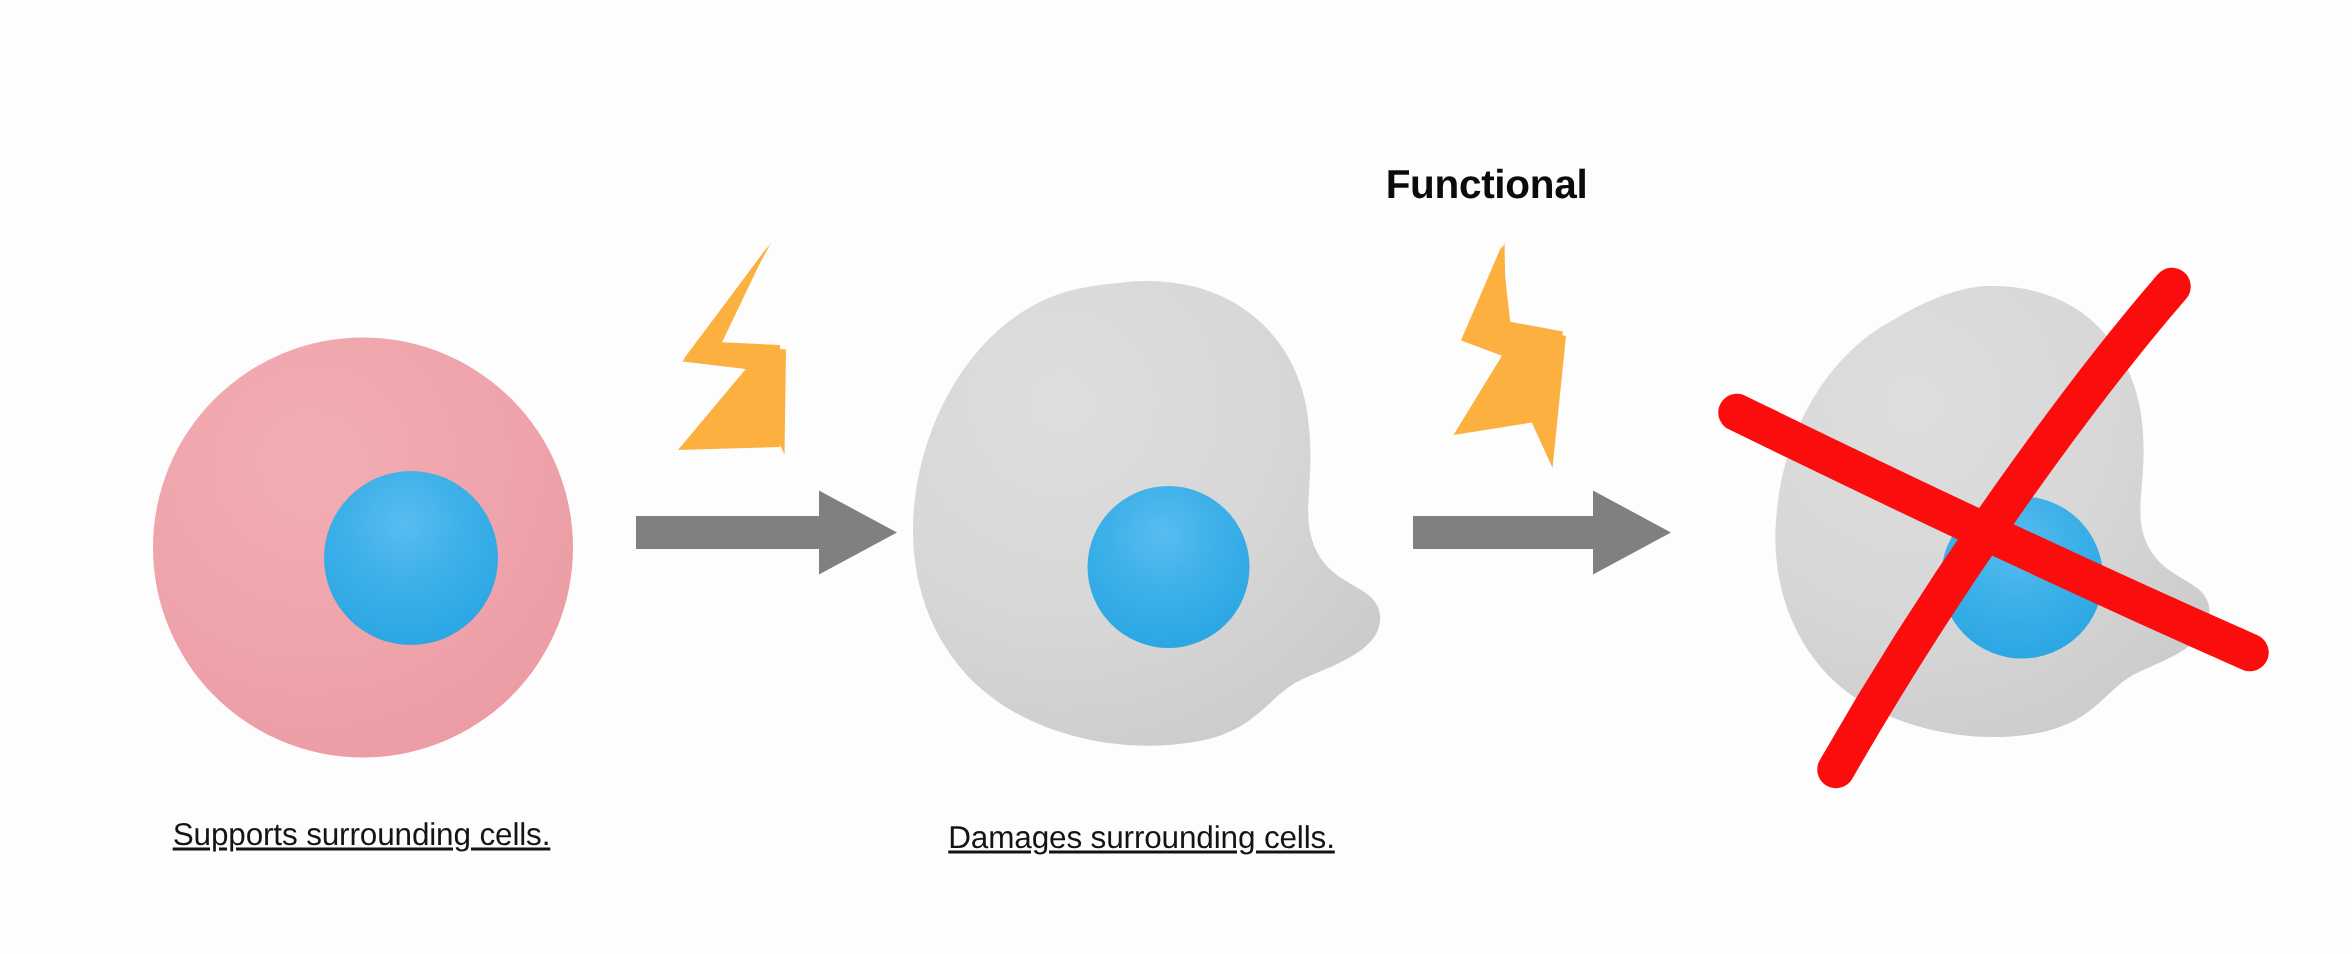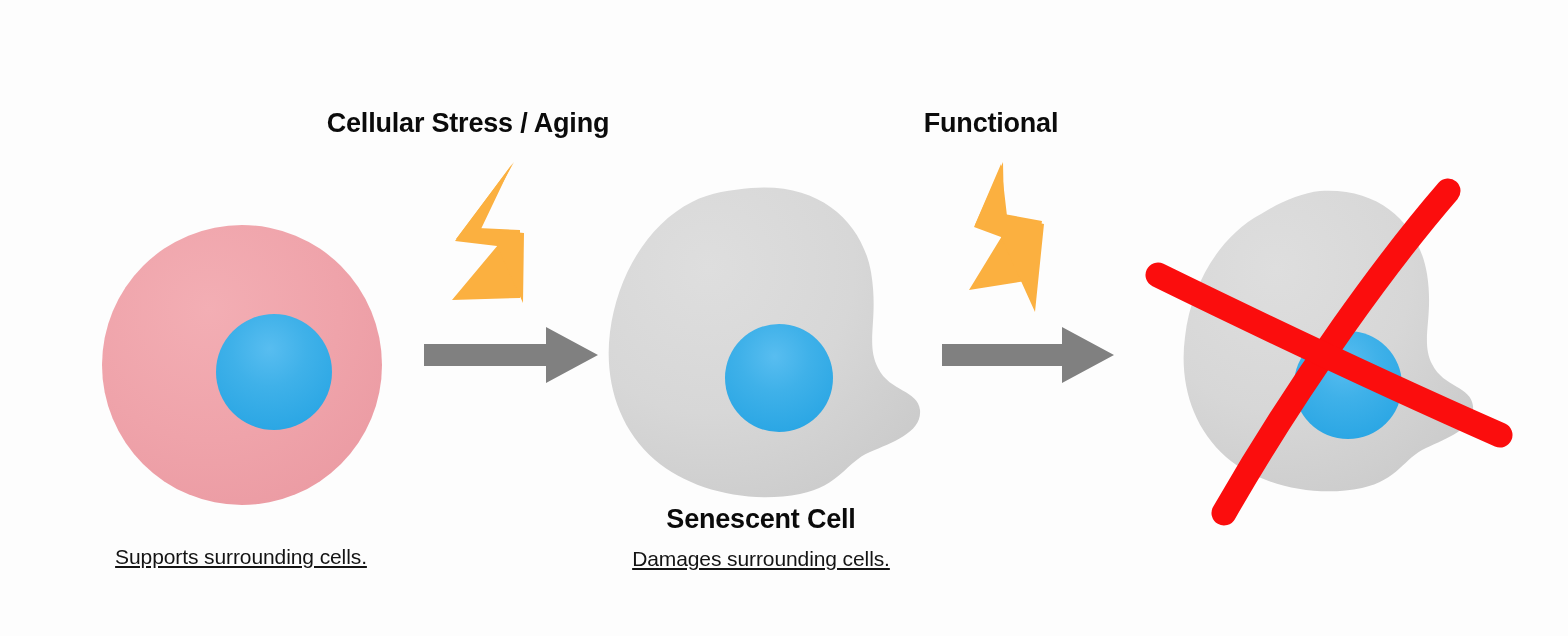--- a/index.html
+++ b/index.html
@@ -133,24 +133,22 @@
                C 1280 202, 1301 193, 1320 191 Z" fill="url(#gradGrayBody)"></path>
       <circle cx="1348" cy="385" r="54" fill="url(#gradNucleus)"></circle>
 
       <g>
         <path d="M 1448 191 C 1390 258, 1300 380, 1224 513" stroke="#fb0d0d" stroke-width="25" stroke-linecap="round" fill="none"></path>
         <path d="M 1158 275 C 1250 320, 1380 382, 1500 435" stroke="#fb0d0d" stroke-width="25" stroke-linecap="round" fill="none"></path>
       </g>
     </g>
   </svg>
 
-  <div class="stage-label-top" style="left:468px; top:108px;">Cellular Stress / Aging</div>
 
   <div class="stage-label-top" style="left:991px; top:108px;">Functional</div>
 
 
   <div class="cell-subtitle" style="left:241px; top:545px;">Supports surrounding cells.</div>
 
-  <div class="cell-title" style="left:761px; top:504px;">Senescent Cell</div>
 
   <div class="cell-subtitle" style="left:761px; top:547px;">Damages surrounding cells.</div>
 
 </div>
 
 </body></html>

